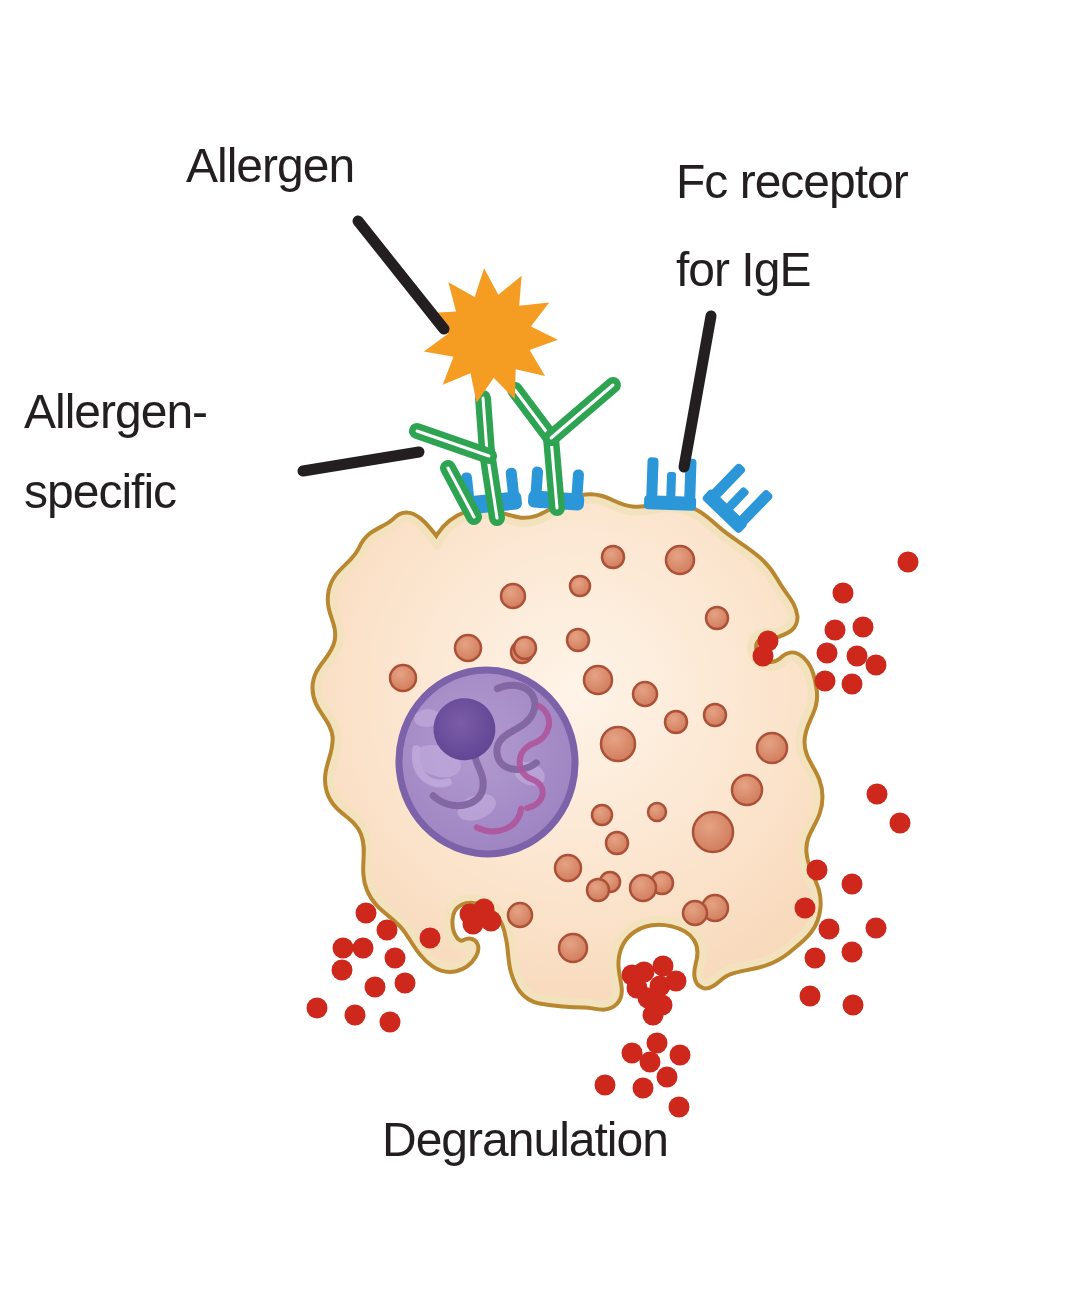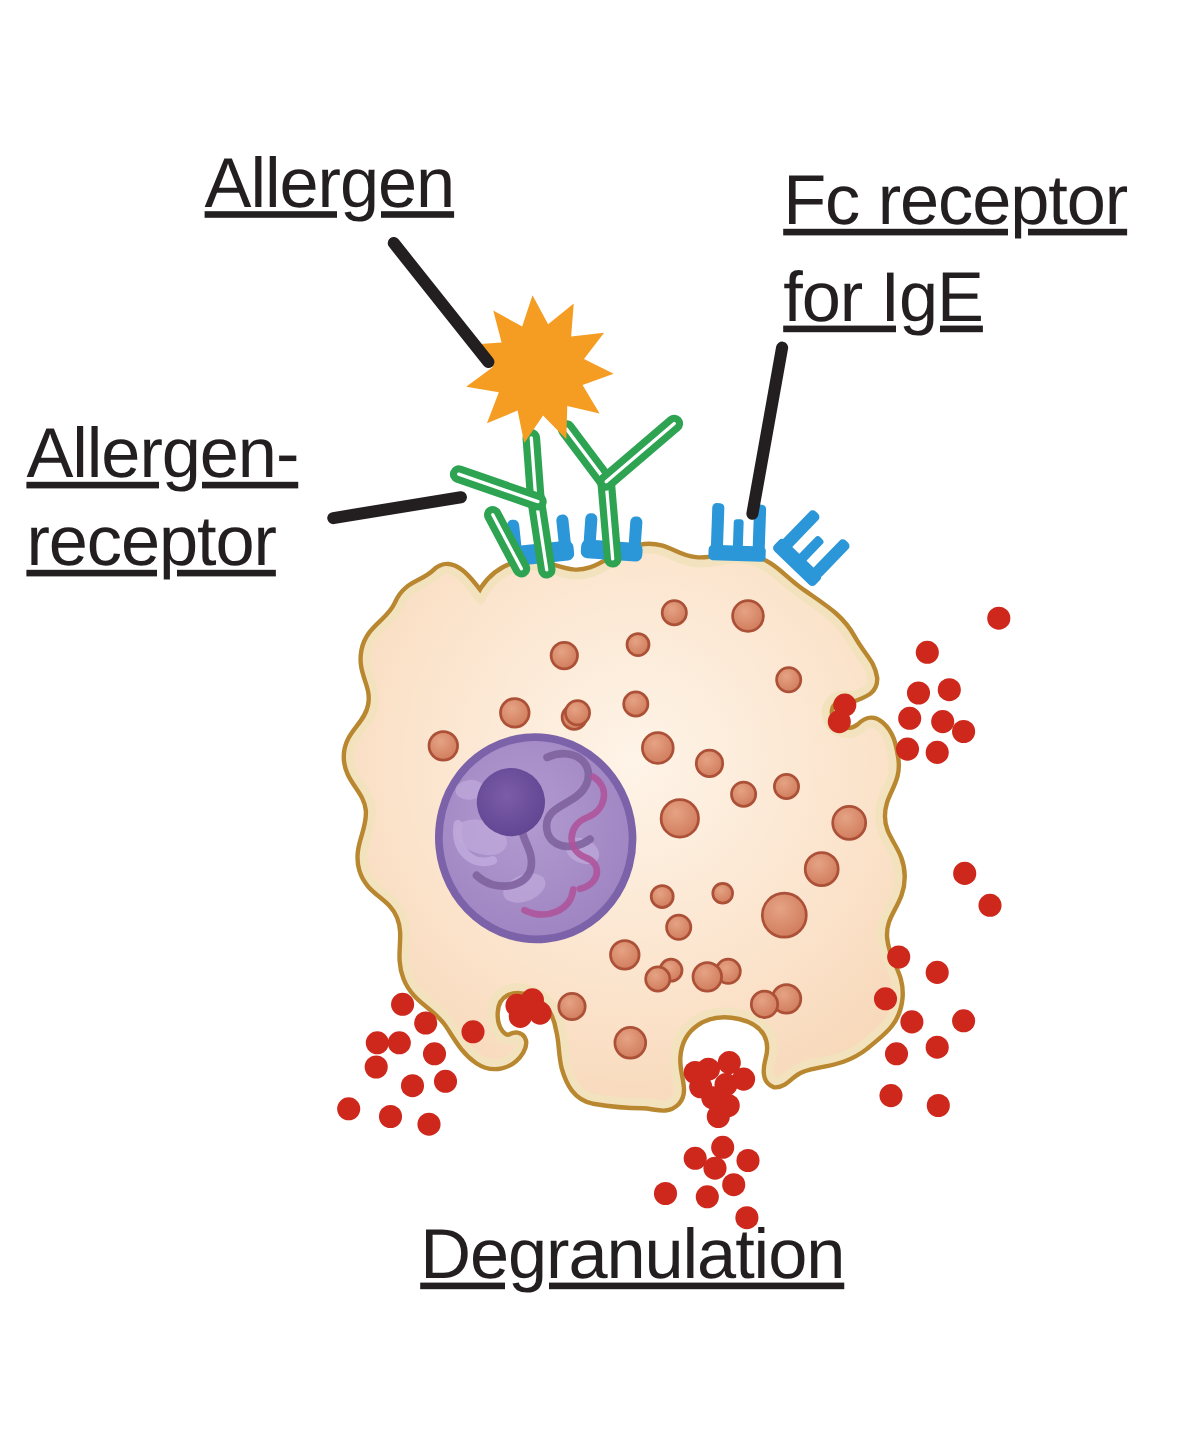--- a/index.html
+++ b/index.html
@@ -1,20 +1,20 @@
 <!DOCTYPE html>
 <html><head>
 <meta charset="utf-8">
 <style>
   html,body{margin:0;padding:0;background:#ffffff;}
   .stage{position:relative;width:1088px;height:1316px;background:#fff;overflow:hidden;
          font-family:"Liberation Sans", sans-serif;}
   .stage svg{position:absolute;left:0;top:0;}
-  .lbl{position:absolute;color:var(--text,#231F20);font-size:64px;line-height:80px;
-       white-space:nowrap;letter-spacing:-1px;text-decoration:underline;}
+  .lbl{position:absolute;color:var(--text,#231F20);font-size:48px;line-height:80px;
+       white-space:nowrap;letter-spacing:-1px;}
   .lh88{line-height:88px;}
   .cell-fill{fill:url(#cellGrad);}
   .membrane-outer{fill:none;stroke:var(--membrane-gold-dark,#B8872F);stroke-width:15;
                   stroke-linejoin:round;}
   .membrane-inner{fill:none;stroke:var(--membrane-gold-light,#F2E3BE);stroke-width:7;
                   stroke-linejoin:round;}
   .green-seg{stroke:var(--antibody-green,#2EA452);stroke-width:16;stroke-linecap:round;fill:none;}
   .green-split{stroke:#ffffff;stroke-width:3;stroke-linecap:round;fill:none;}
   .receptor{fill:var(--receptor-blue,#2B97D8);}
   .star{fill:var(--allergen-star,#F59C23);}
@@ -230,24 +230,24 @@
 
     <g id="leaderLines">
         <line x1="358" y1="221" x2="444" y2="329" stroke="#231F20" stroke-width="11" stroke-linecap="round"></line>
         <line x1="711" y1="316" x2="684" y2="467" stroke="#231F20" stroke-width="11" stroke-linecap="round"></line>
         <line x1="303" y1="471" x2="419" y2="452" stroke="#231F20" stroke-width="11" stroke-linecap="round"></line>
       </g>
   </svg>
 
   <div class="lbl" style="left:186px;top:126px">Allergen</div>
 
-  <div class="lbl lh88" style="left:712px;top:138px">
+  <div class="lbl lh88" style="left:676px;top:138px">
     <div>Fc receptor</div>
     <div>for IgE</div>
   </div>
 
   <div class="lbl" style="left:24px;top:372px">
     <div>Allergen-</div>
-    <div>receptor</div>
+    <div>specific</div>
   </div>
 
   <div class="lbl" style="left:382px;top:1100px">Degranulation</div>
 </div>
 
 </body></html>

